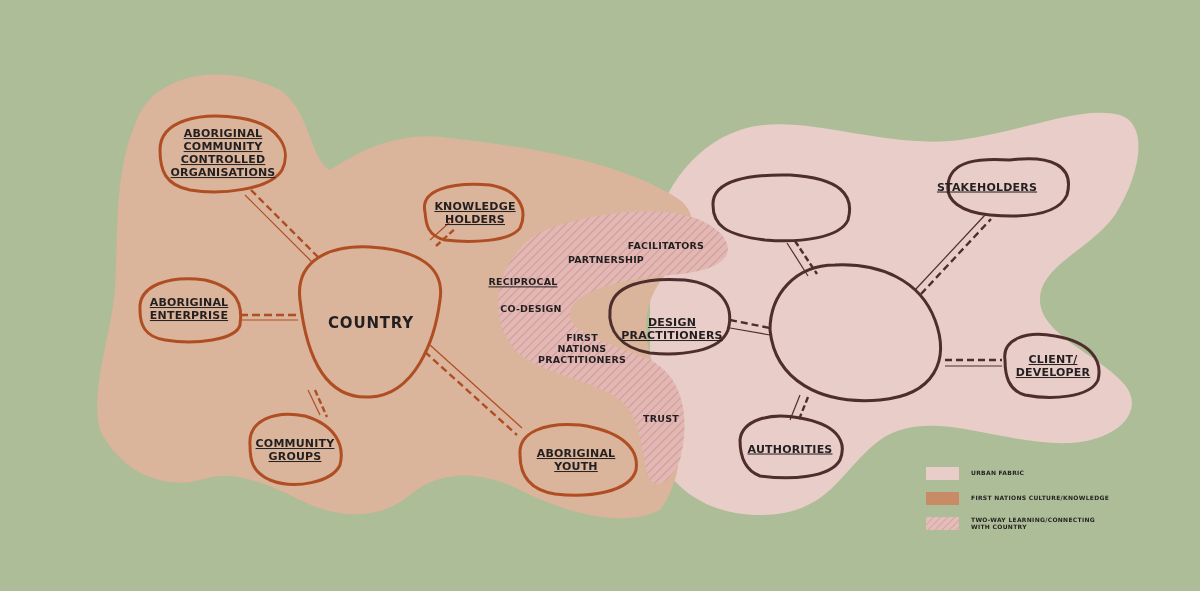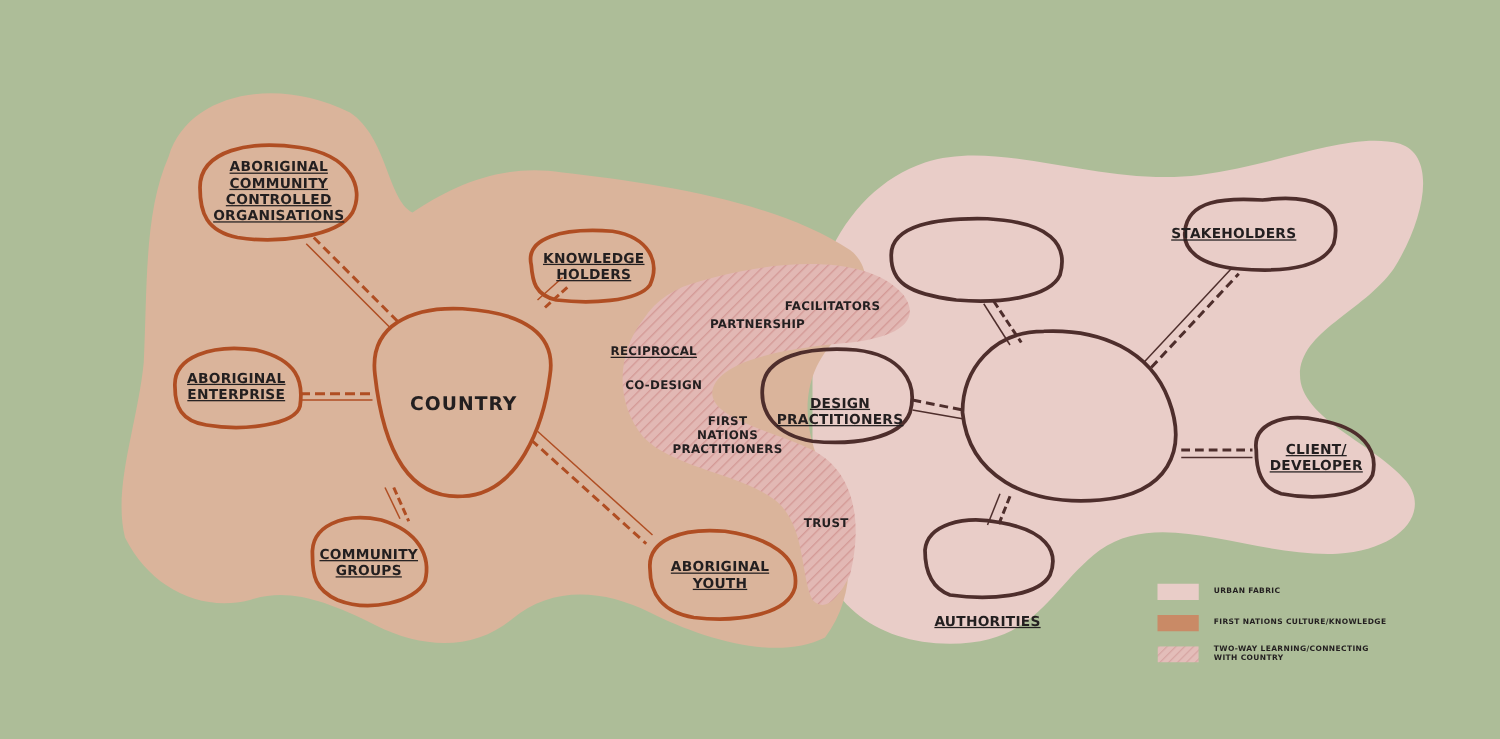--- a/index.html
+++ b/index.html
@@ -106,21 +106,21 @@
   <div class="label node-label" style="left:295px; top:451px;">COMMUNITY
 GROUPS</div>
   <div class="label node-label" style="left:576px; top:461px;">ABORIGINAL
 YOUTH</div>
 
   <div class="label node-label" style="left:987px; top:188px;">STAKEHOLDERS</div>
   <div class="label node-label" style="left:672px; top:315px;margin-top:15px;">DESIGN
 PRACTITIONERS</div>
   <div class="label node-label" style="left:1053px; top:367px;">CLIENT/
 DEVELOPER</div>
-  <div class="label node-label" style="left:790px; top:450px;margin-top:48px;">AUTHORITIES</div>
+  <div class="label node-label" style="left:790px; top:450px;">AUTHORITIES</div>
 
   <div class="label concept" style="left:666px; top:246px;">FACILITATORS</div>
   <div class="label concept" style="left:606px; top:260px;">PARTNERSHIP</div>
   <div class="label concept" style="left:523px; top:282px;text-decoration:underline;">RECIPROCAL</div>
   <div class="label concept" style="left:531px; top:309px;">CO-DESIGN</div>
   <div class="label concept" style="left:582px; top:349px;">FIRST
 NATIONS
 PRACTITIONERS</div>
   <div class="label concept" style="left:661px; top:419px;text-align:center;">TRUST</div>
 

